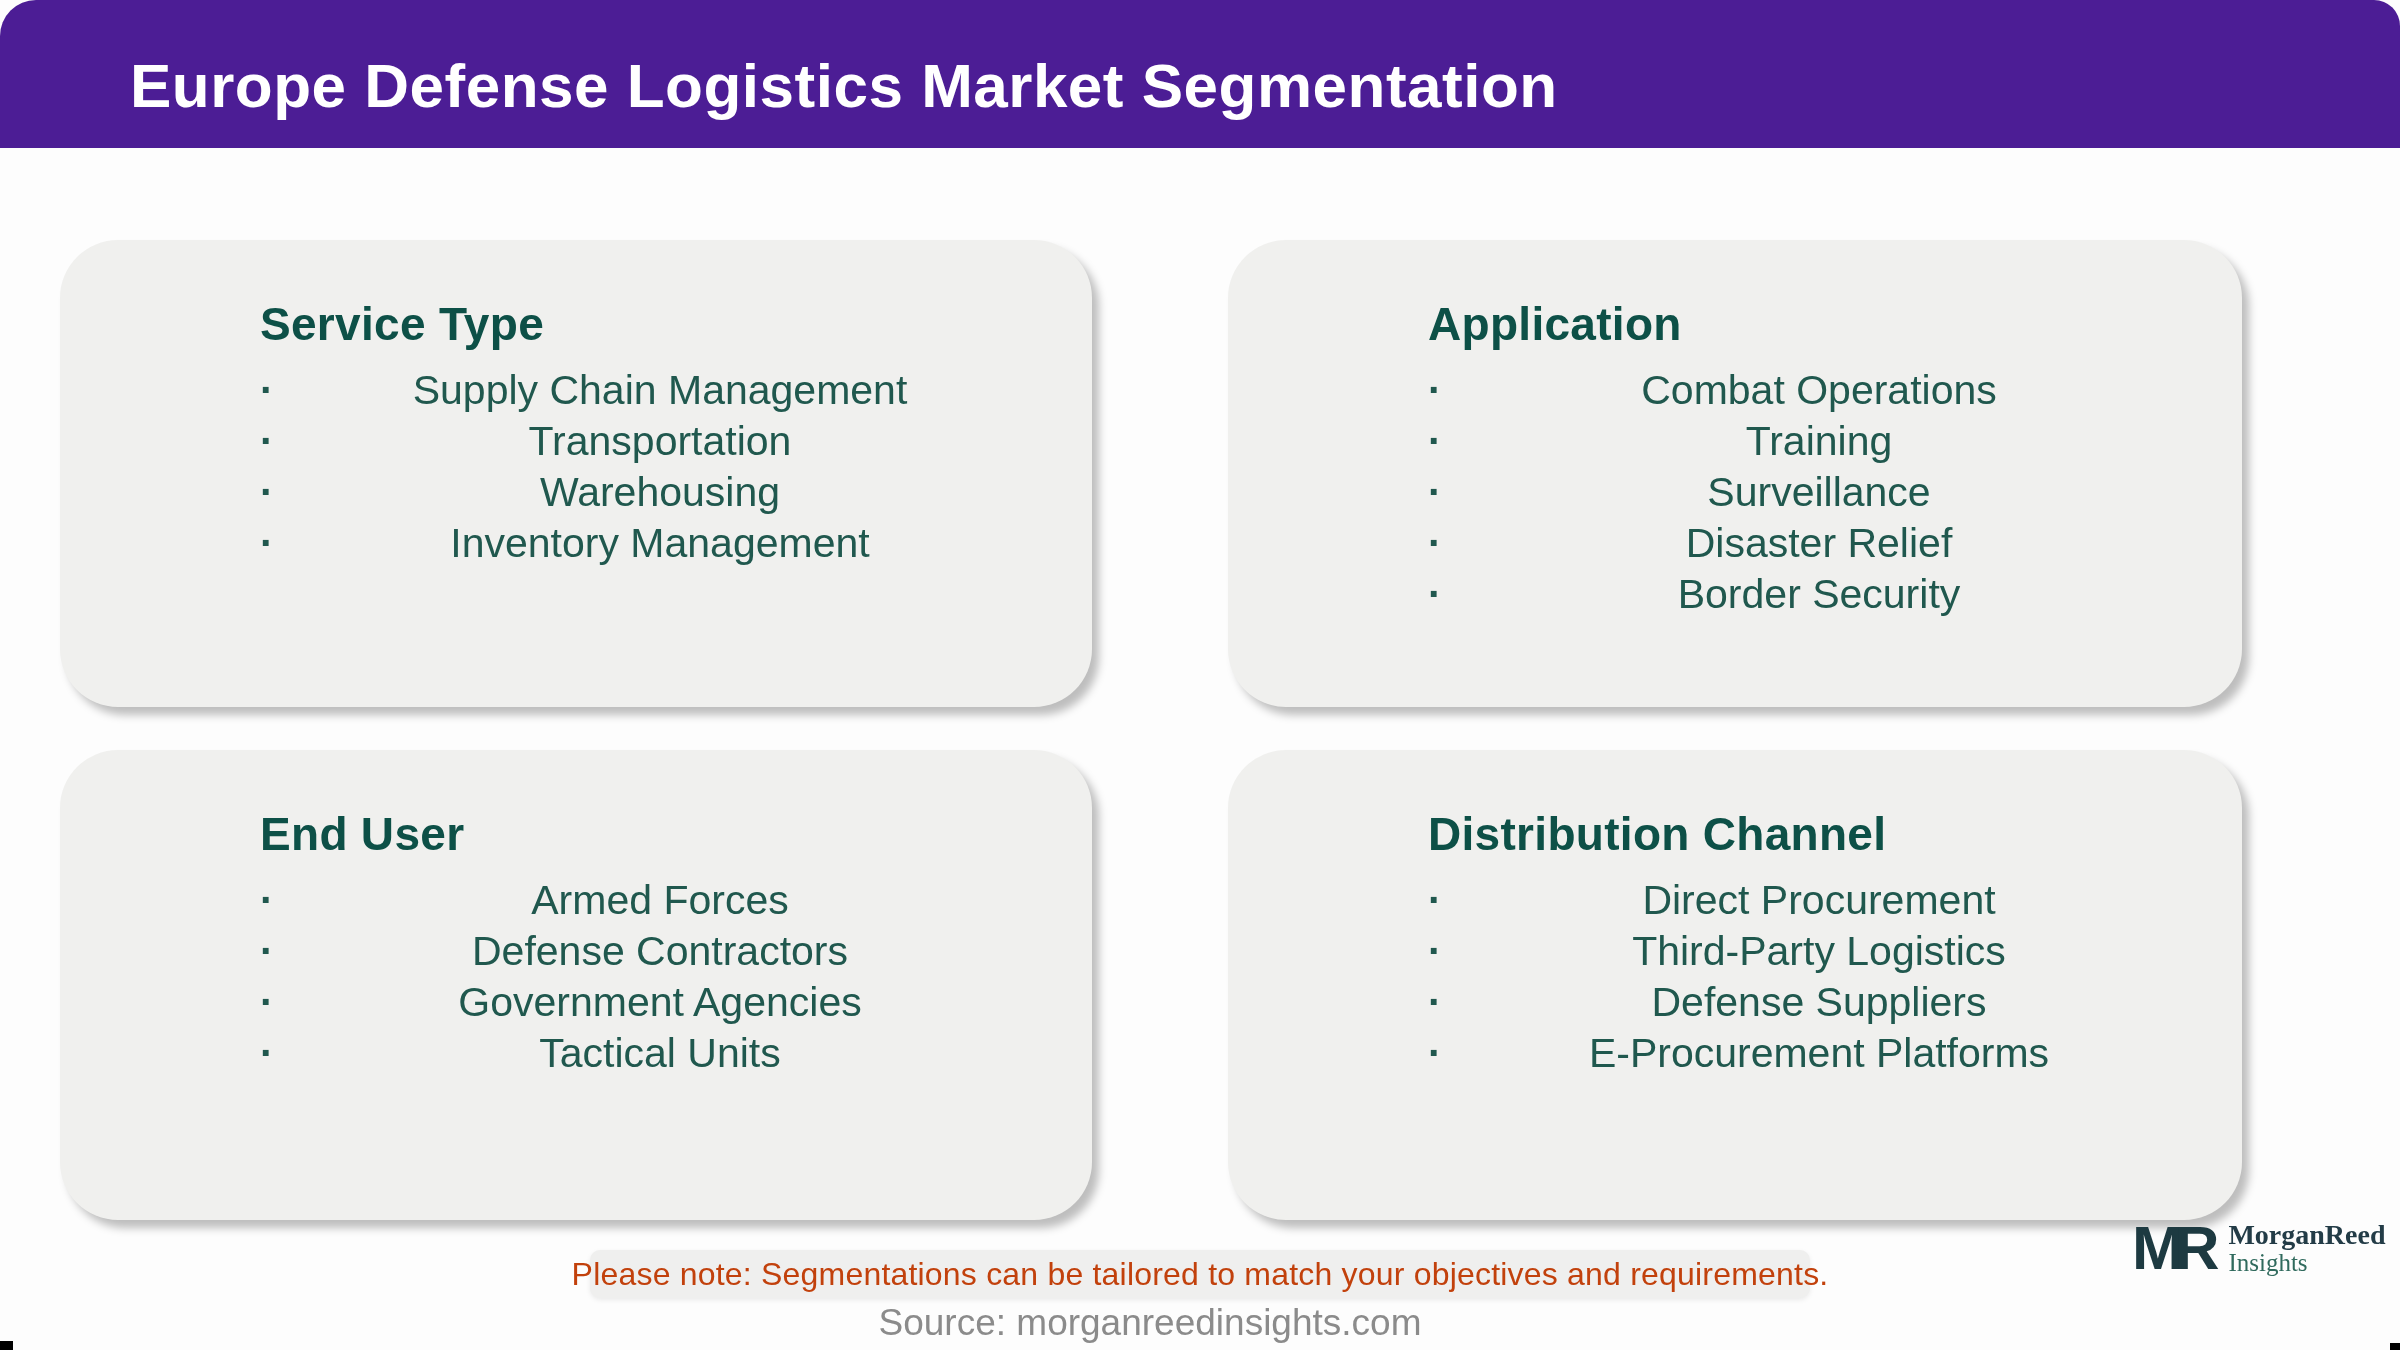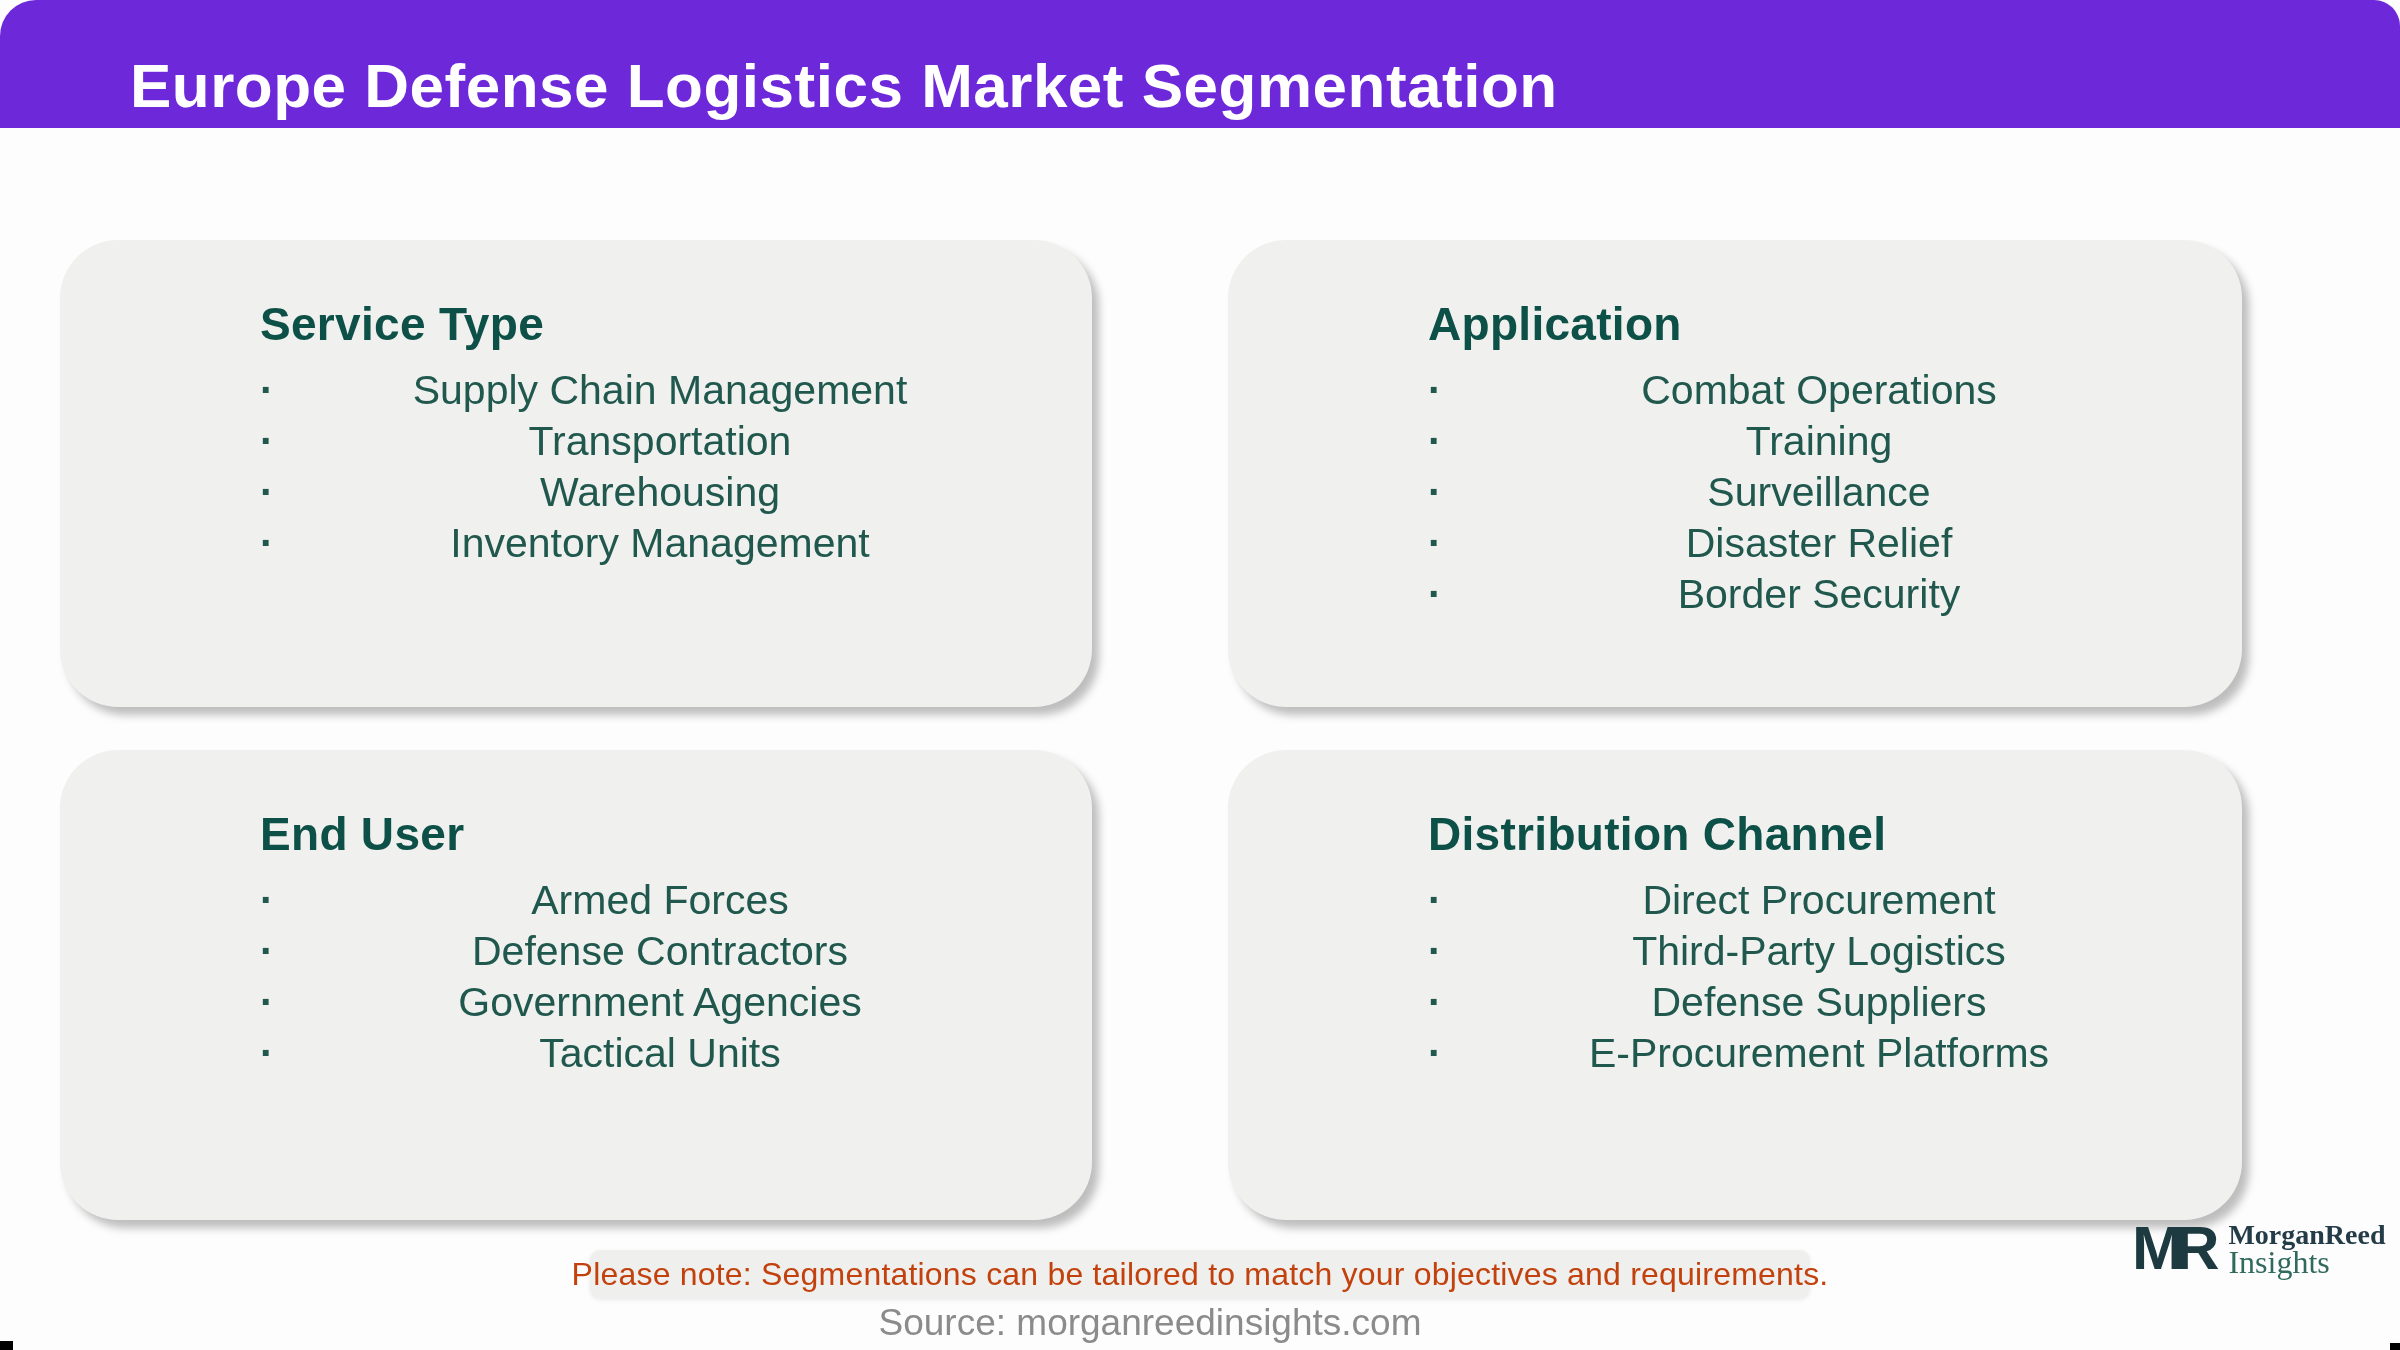--- a/index.html
+++ b/index.html
@@ -6,22 +6,22 @@
   .page{
     position:relative;
     width:2400px;height:1350px;
     background:#fdfdfd;
     overflow:hidden;
     font-family:"Liberation Sans", sans-serif;
   }
   
   .header{
     position:absolute;left:0;top:0;
-    width:2400px;height:128px;
-    background:#6d28d9;
+    width:2400px;height:148px;
+    background:#4c1d95;
     border-radius:36px 26px 0 0;
   }
   .header h1{
     margin:0;
     position:absolute;left:130px;top:0;
     line-height:172px;
     font-size:62px;font-weight:700;
     color:#ffffff;letter-spacing:.5px;
     white-space:nowrap;
   }
@@ -91,21 +91,21 @@
   .logo-text{display:flex;flex-direction:column;}
   .logo-name{
     font-family:"Liberation Serif", serif;
     font-size:28px;line-height:29px;color:#233c47;
     white-space:nowrap;
   }
   .logo-name .nm-bold{font-weight:700;}
   .logo-name .nm-reg{font-weight:600;}
   .logo-sub{
     font-family:"Liberation Serif", serif;
-    font-size:32px;line-height:27px;color:#306a5d;
+    font-size:25px;line-height:27px;color:#306a5d;
   }
   
   .corner-mark{position:absolute;background:#000000;}
   .corner-mark.bl{left:0;top:1341px;width:13px;height:9px;}
   .corner-mark.br{left:2390px;top:1343px;width:10px;height:7px;}
 </style>
 </head>
 <body>
 
 <div class="page">

